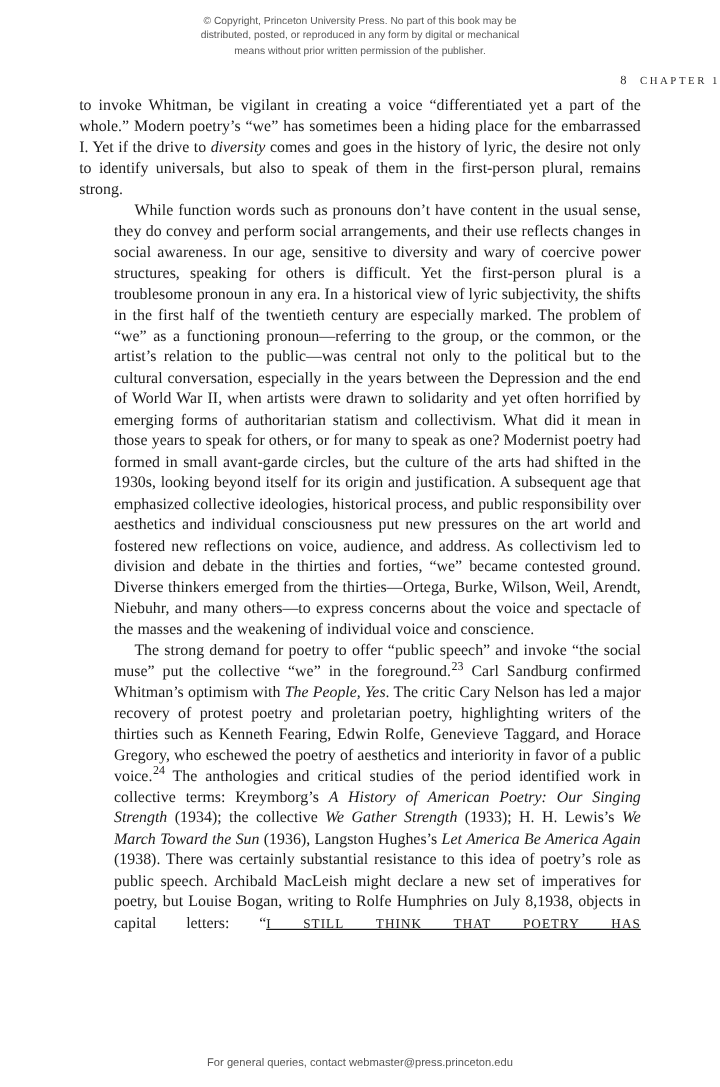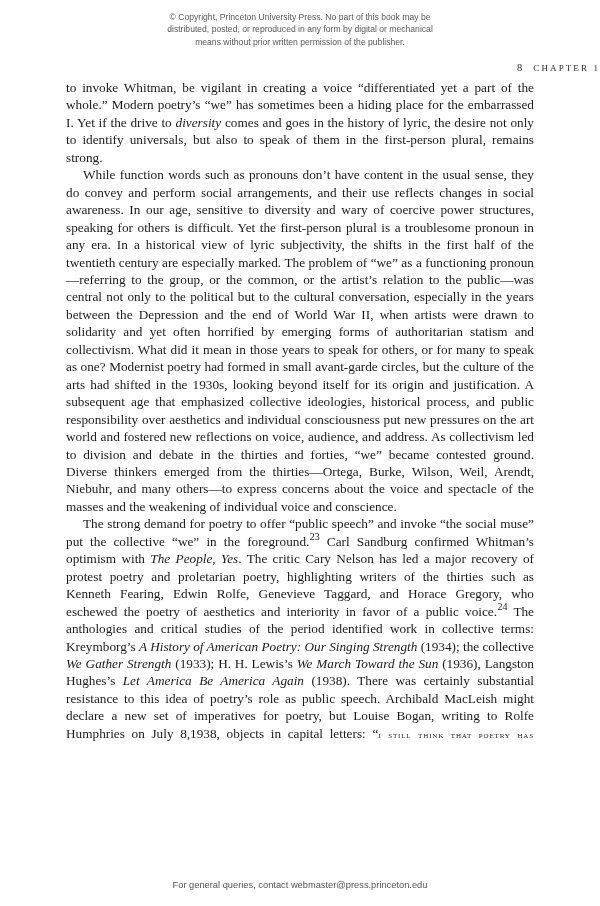--- a/index.html
+++ b/index.html
@@ -62,40 +62,42 @@
     margin: 0;
     font-size: 13.25px;
     line-height: 17.45px;
     text-align: justify;
     text-justify: inter-word;
     hyphens: none;
     color: #1b1b1b;
   }
   .text-block p.indented {
     text-indent: 17px;
+    margin-left: 29px;
   }
   .text-block p.last-line-stretch {
     text-align-last: justify;
   }
 
   i, .ital { font-style: italic; }
 
   sup.footnote-ref {
     font-size: 10px;
     vertical-align: super;
     line-height: 0;
     padding-left: 0.4px;
     font-family: Liberation Serif, serif;
   }
 
   .small-caps {
     font-variant: small-caps;
     text-transform: lowercase;
     letter-spacing: 0.85px;
-    font-size: 10px;
+    font-size: 16px;
+    text-decoration: underline;
   }
 
   
   .footer-line {
     position: absolute;
     top: 880px;
     left: 0;
     width: 600px;
     text-align: center;
     font-family: "Liberation Sans", "DejaVu Sans", sans-serif;

